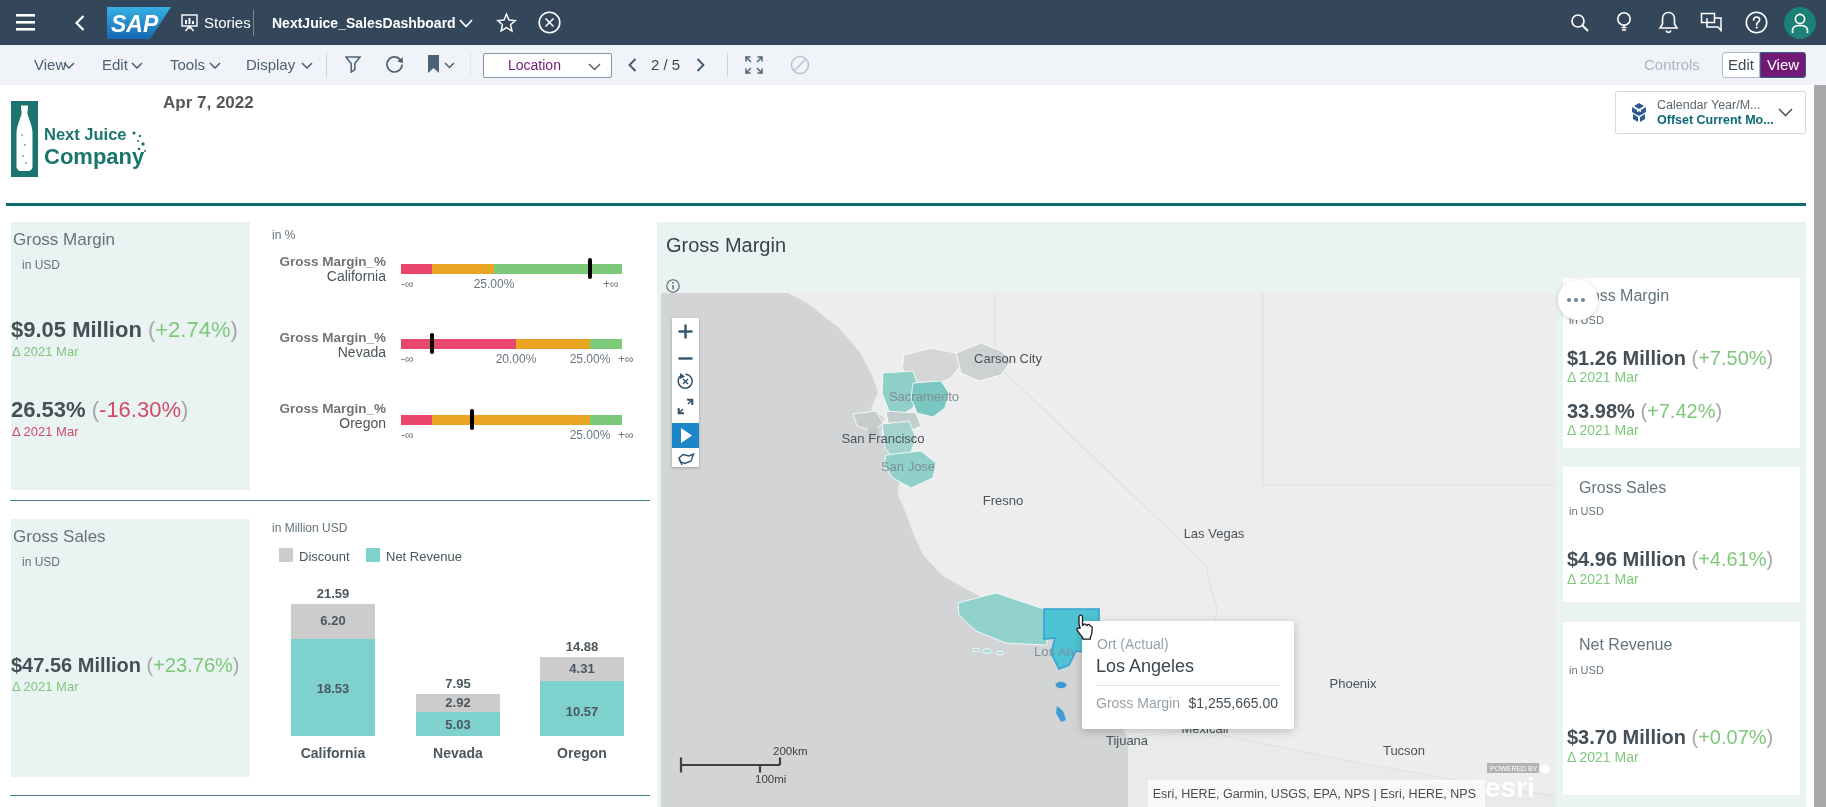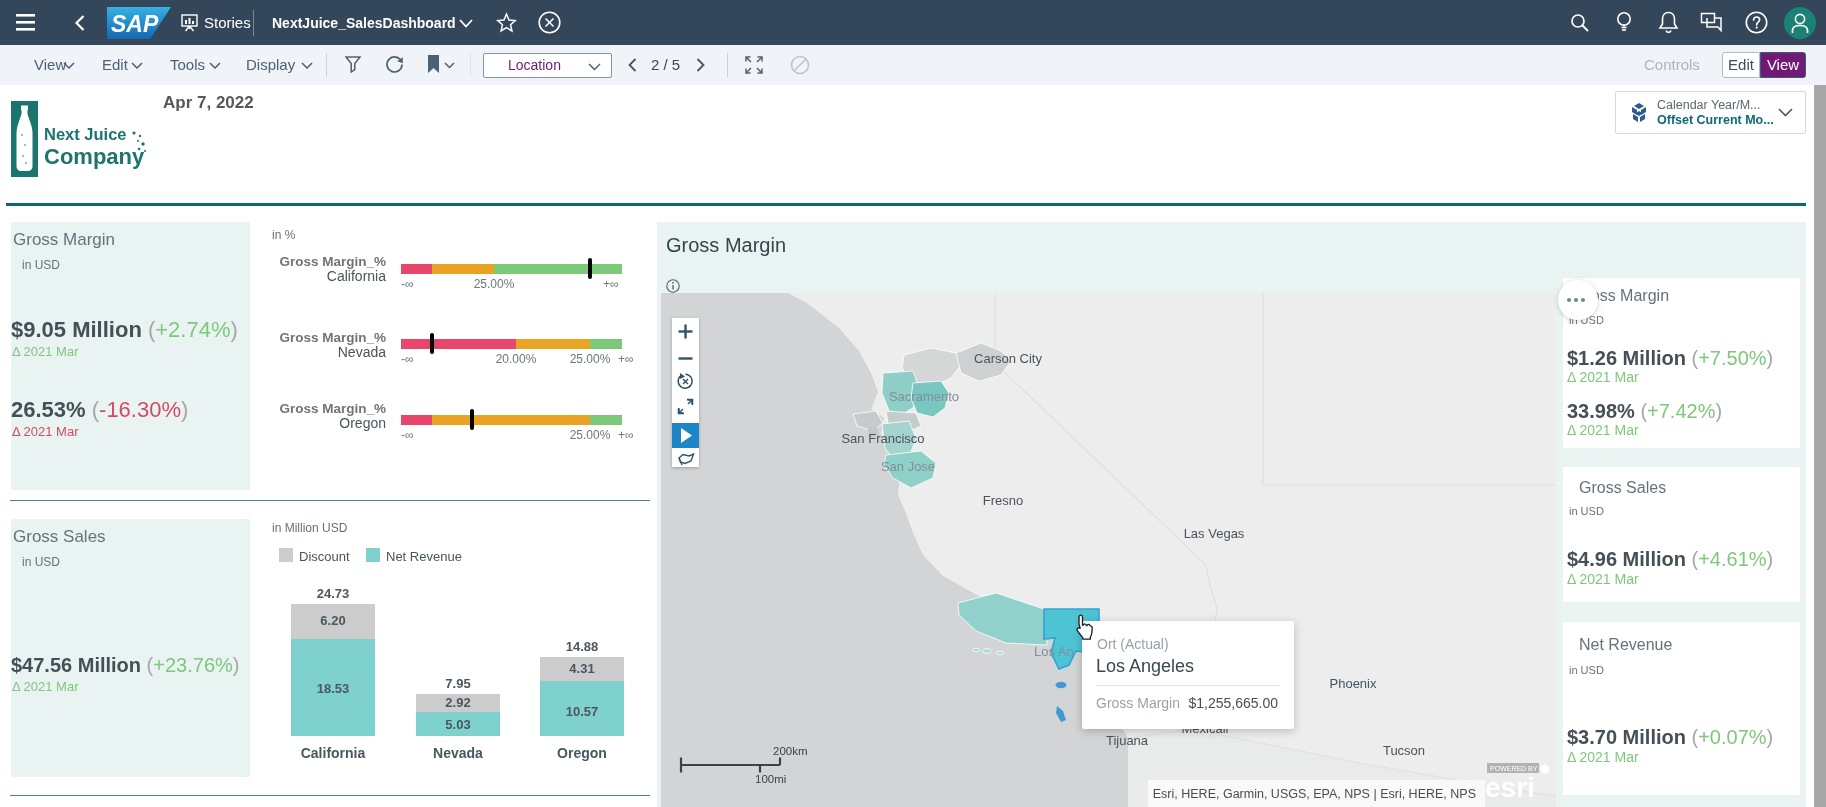--- a/index.html
+++ b/index.html
@@ -260,21 +260,21 @@
 <div class="abs cardtitle" style="left:13px;top:527px">Gross Sales</div>
 <div class="abs inusd" style="left:13px;top:555px">in USD</div>
 <div class="abs big" style="left:11px;top:654px;font-size:20px">$47.56 Million <span class="pgrey">(</span><span class="grn">+23.76%</span><span class="pgrey">)</span></div>
 <div class="abs delta dgrn" style="left:12px;top:679px">Δ 2021 Mar</div>
 <div class="abs inusd" style="left:263px;top:521px">in Million USD</div>
 <div class="abs" style="left:279px;top:548px;width:14px;height:14px;background:#cccccc"></div>
 <div class="abs" style="left:299px;top:549px;font-size:13px;color:#49545b">Discount</div>
 <div class="abs" style="left:366px;top:548px;width:14px;height:14px;background:#7fd1ce"></div>
 <div class="abs" style="left:386px;top:549px;font-size:13px;color:#49545b">Net Revenue</div>
 
-<div class="bval" style="left:291px;top:586px;width:84px;font-weight:bold">24.73</div>
+<div class="bval" style="left:291px;top:586px;width:84px;font-weight:bold">21.59</div>
 <div class="abs" style="left:291px;top:604px;width:84px;height:35px;background:#cccccc"></div>
 <div class="abs" style="left:291px;top:639px;width:84px;height:97px;background:#7fd1ce"></div>
 <div class="bval" style="left:291px;top:613px;width:84px">6.20</div>
 <div class="bval" style="left:291px;top:681px;width:84px">18.53</div>
 <div class="bval" style="left:291px;top:745px;width:84px;font-size:14px">California</div>
 
 <div class="bval" style="left:416px;top:676px;width:84px;font-weight:bold">7.95</div>
 <div class="abs" style="left:416px;top:694px;width:84px;height:18px;background:#cccccc"></div>
 <div class="abs" style="left:416px;top:712px;width:84px;height:24px;background:#7fd1ce"></div>
 <div class="bval" style="left:416px;top:695px;width:84px">2.92</div>

